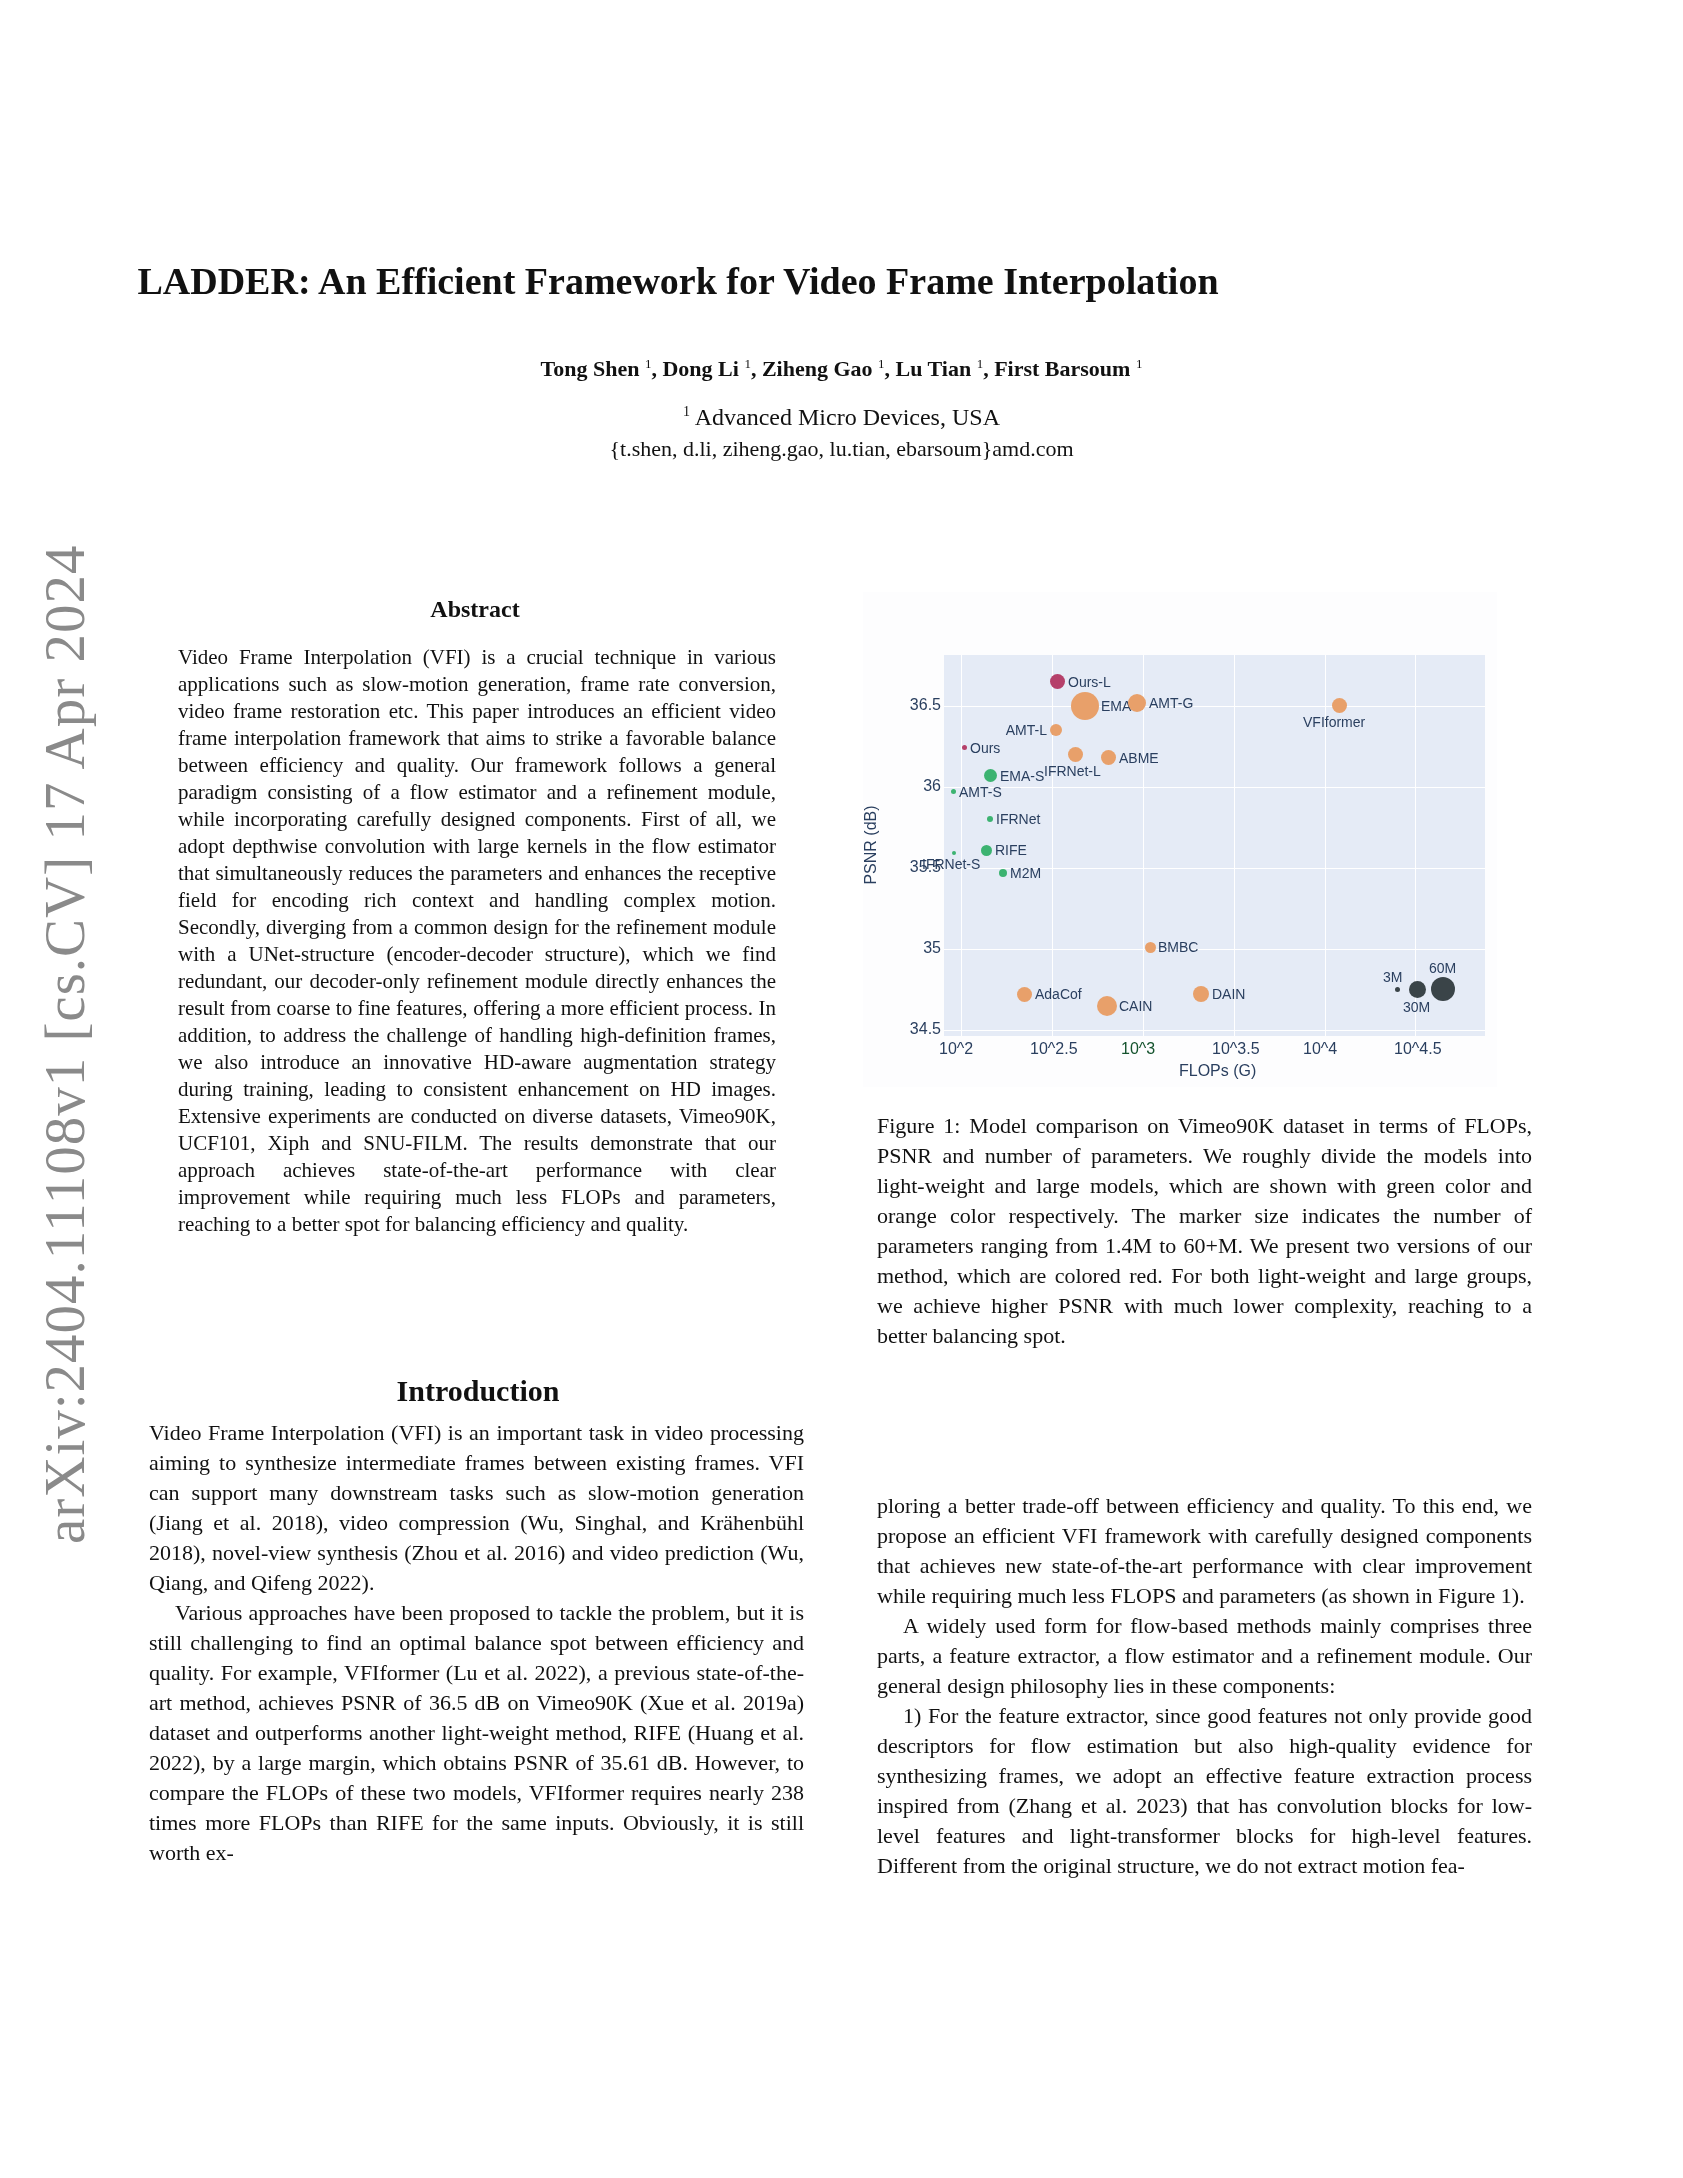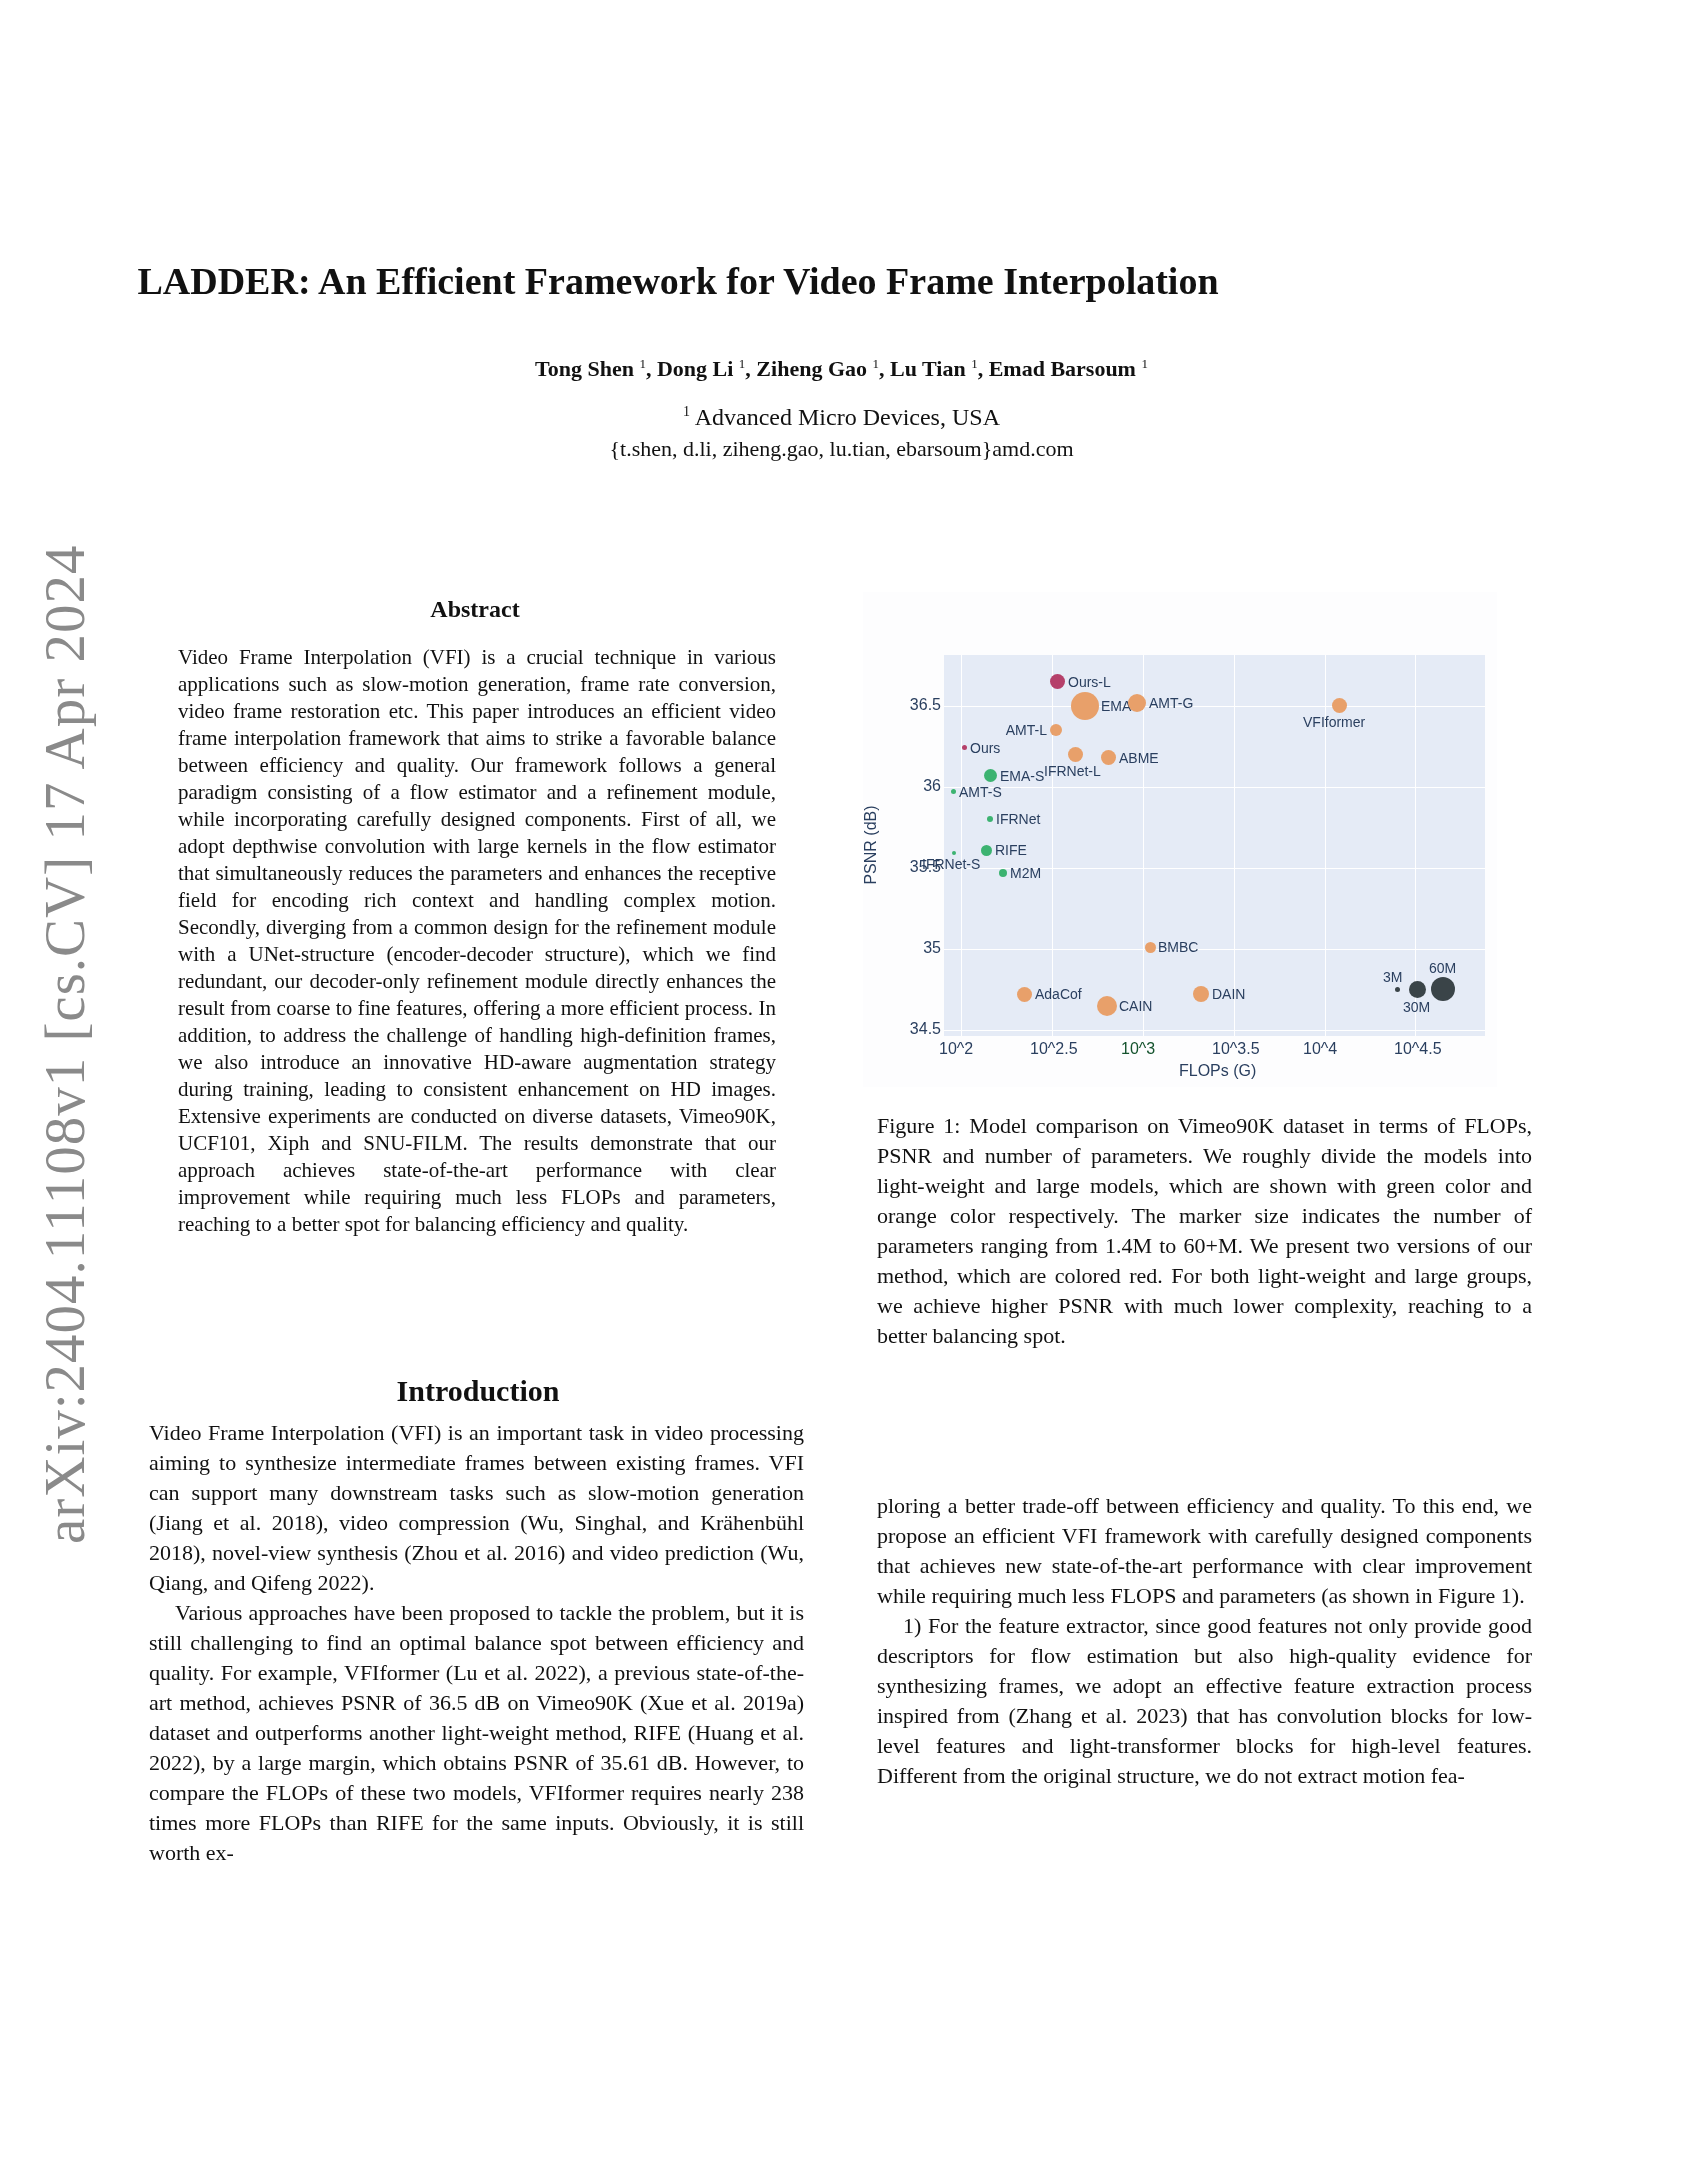--- a/index.html
+++ b/index.html
@@ -76,21 +76,21 @@
 
 <div class="authors">
   <span>Tong Shen</span>
   <sup>1</sup>,
   <span>Dong Li</span>
   <sup>1</sup>,
   <span>Ziheng Gao</span>
   <sup>1</sup>,
   <span>Lu Tian</span>
   <sup>1</sup>,
-  <span>Emad Barsoum</span>
+  <span>First Barsoum</span>
   <sup>1</sup>
 </div>
 
 <div class="affil">
   <sup>1</sup>
   <span>Advanced Micro Devices, USA</span>
 </div>
 <div class="emails">{t.shen, d.li, ziheng.gao, lu.tian, ebarsoum}amd.com</div>
 
 <div class="abstract-head">Abstract</div>
@@ -175,15 +175,16 @@
   <div class="axis-label" id="xlabel" style="left: 316px; top: 470px;">FLOPs (G)</div>
   <div class="axis-label" id="ylabel" style="left: -32px; top: 244px; transform: rotate(-90deg);">PSNR (dB)</div>
 </div>
 
 <div class="col caption">
   <p>Figure 1: Model comparison on Vimeo90K dataset in terms of FLOPs, PSNR and number of parameters. We roughly divide the models into light-weight and large models, which are shown with green color and orange color respectively. The marker size indicates the number of parameters ranging from 1.4M to 60+M. We present two versions of our method, which are colored red. For both light-weight and large groups, we achieve higher PSNR with much lower complexity, reaching to a better balancing spot.</p>
 </div>
 
 <div class="col right-text">
   <p>ploring a better trade-off between efficiency and quality. To this end, we propose an efficient VFI framework with carefully designed components that achieves new state-of-the-art performance with clear improvement while requiring much less FLOPS and parameters (as shown in Figure 1).</p>
+  <p class="indent">A widely used form for flow-based methods mainly comprises three parts, a feature extractor, a flow estimator and a refinement module. Our general design philosophy lies in these components:</p>
   <p class="indent">1) For the feature extractor, since good features not only provide good descriptors for flow estimation but also high-quality evidence for synthesizing frames, we adopt an effective feature extraction process inspired from (Zhang et al. 2023) that has convolution blocks for low-level features and light-transformer blocks for high-level features. Different from the original structure, we do not extract motion fea-</p>
 </div>
 
 
 </body></html>

